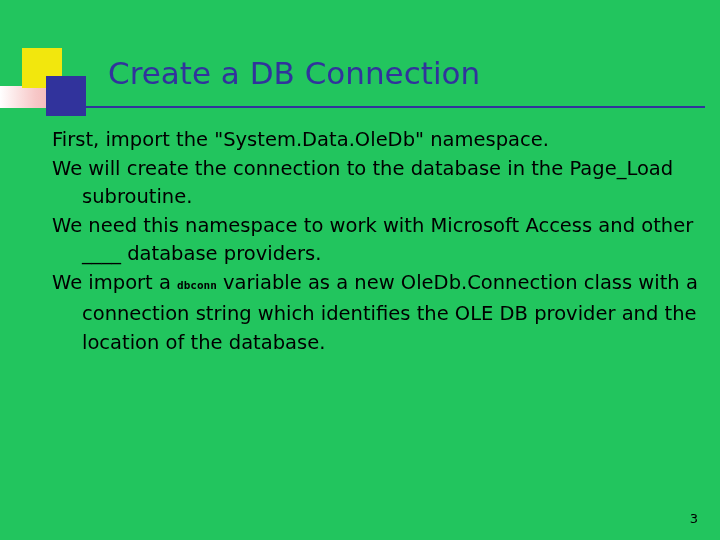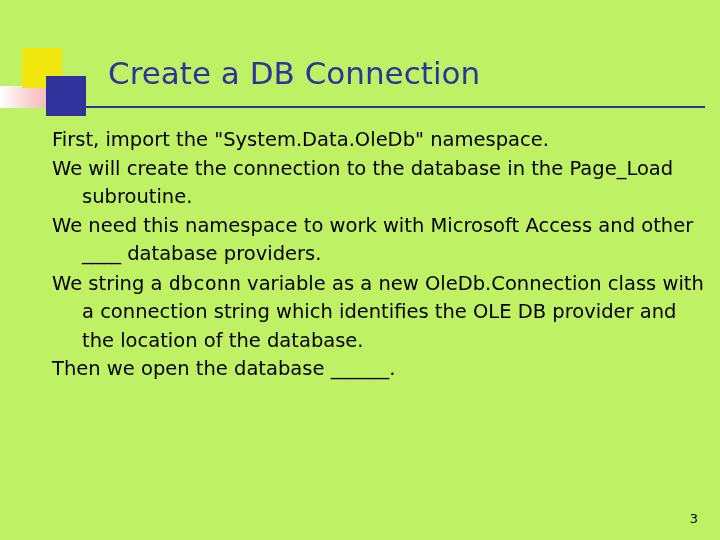--- a/index.html
+++ b/index.html
@@ -10,21 +10,21 @@
     width: 720px;
     height: 540px;
     background: #ffffff;
     font-family: "DejaVu Sans", sans-serif;
     overflow: hidden;
   }
   .slide {
     position: relative;
     width: 720px;
     height: 540px;
-    background: #bef264;
+    background: #22c55e;
   }
 
   
   .deco-yellow {
     position: absolute;
     left: 22px;
     top: 48px;
     width: 40px;
     height: 40px;
     background: #f2e70d;
@@ -79,21 +79,22 @@
   .para {
     margin: 0 0 0 0;
     text-indent: 0;
     padding-left: 30px;
   }
   .para > .first-line-out {
     margin-left: -30px;
   }
   .mono {
     font-family: "DejaVu Sans Mono", monospace;
-    font-size: 20px;
+    font-size: 11px;
+    font-weight: bold;
   }
 
   
   .pagenum {
     position: absolute;
     right: 22px;
     bottom: 14px;
     font-size: 13px;
     color: #000000;
   }
@@ -107,19 +108,18 @@
   <div class="deco-yellow"></div>
   <div class="deco-blue"></div>
 
   <div class="title">Create a DB Connection</div>
   <div class="title-rule"></div>
 
   <div class="body">
     <div class="para"><span class="first-line-out">First, import the "System.Data.OleDb" namespace.</span></div>
     <div class="para"><span class="first-line-out">We will create the connection to the database in the Page_Load subroutine.</span></div>
     <div class="para"><span class="first-line-out">We need this namespace to work with Microsoft Access and other ____ database providers.</span></div>
-    <div class="para"><span class="first-line-out">We string a </span><span class="mono">dbconn</span><span> variable as a new OleDb.Connection class with a connection string which identifies the OLE DB provider and the location of the database.</span></div>
-    <div class="para"><span class="first-line-out">Then we open the database ______.</span></div>
+    <div class="para"><span class="first-line-out">We import a </span><span class="mono">dbconn</span><span> variable as a new OleDb.Connection class with a connection string which identifies the OLE DB provider and the location of the database.</span></div>
   </div>
 
   <div class="pagenum">3</div>
 
 </div>
 
 </body></html>

